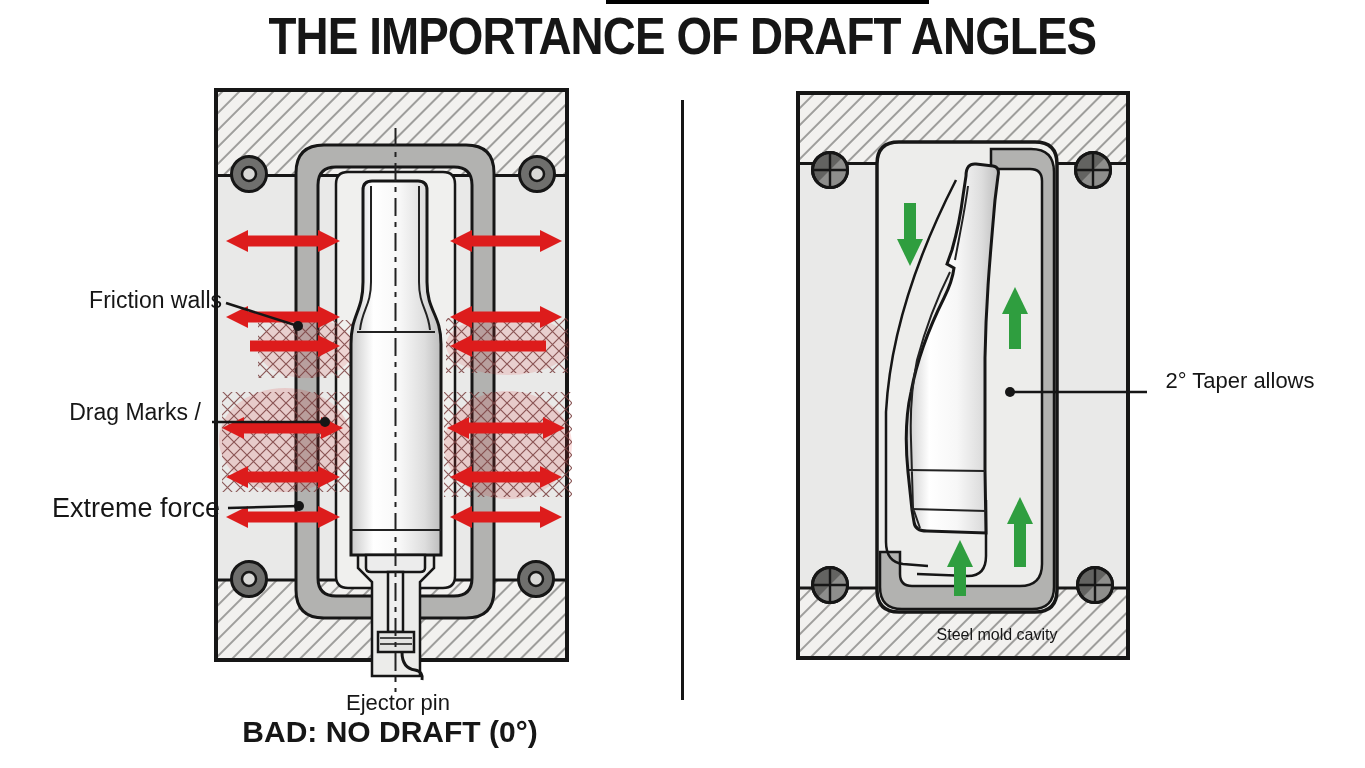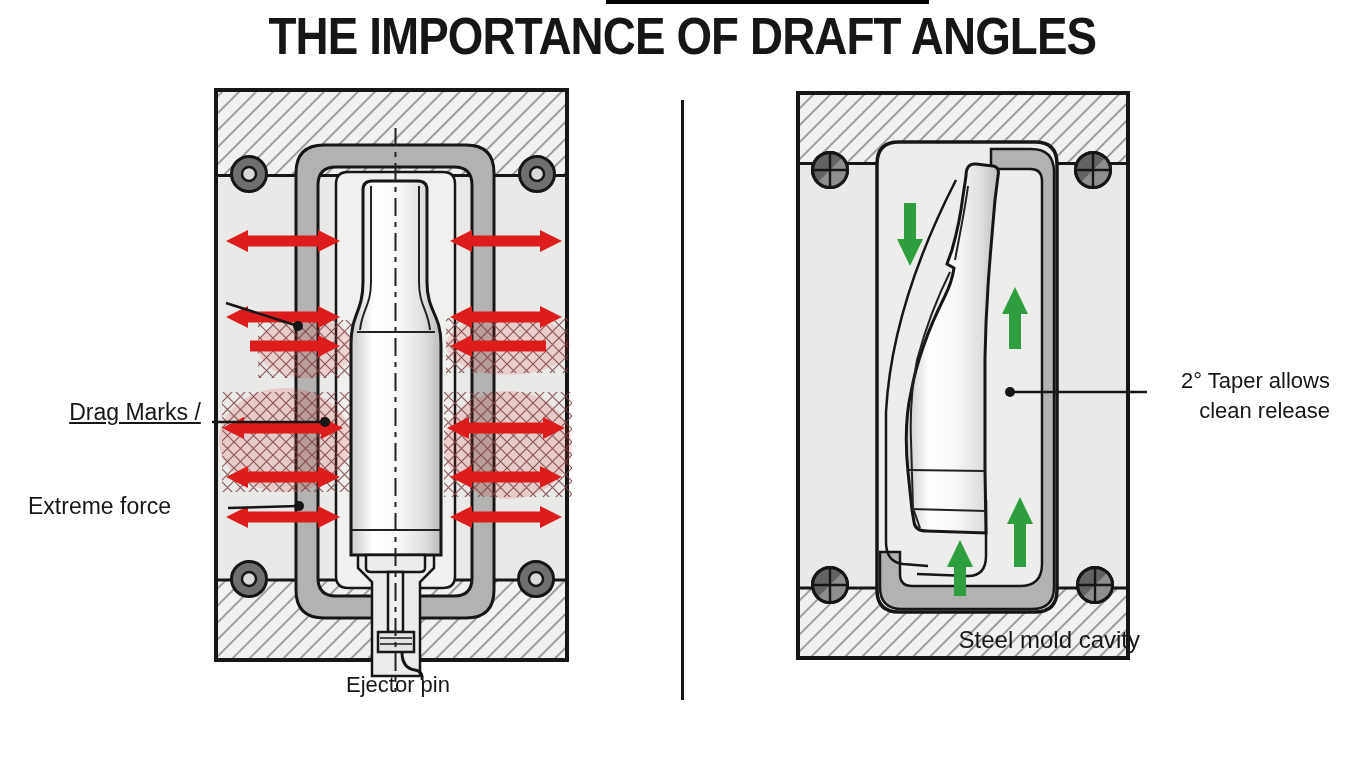--- a/index.html
+++ b/index.html
@@ -8,28 +8,28 @@
     --outline-black:#161616;
   }
   html,body{margin:0;padding:0;background:#fff;}
   #stage{position:relative;width:1365px;height:768px;background:#ffffff;overflow:hidden;
          font-family:"Liberation Sans","DejaVu Sans",sans-serif;color:#141414;padding-left:41px;}
   #gfx{position:absolute;left:0;top:0;}
   .lbl{position:absolute;color:#161616;}
   .title{left:0;top:8px;width:1365px;text-align:center;font-size:52px;font-weight:700;line-height:56px;letter-spacing:-1px;}
   .title>span{display:inline-block;transform:scaleX(0.88);transform-origin:center;white-space:nowrap;}
   .lab-friction{left:20px;top:287px;width:202px;text-align:right;font-size:23px;}
-  .lab-drag{left:58px;top:398px;width:154px;text-align:center;font-size:23px;line-height:29px;text-decoration:underline;}
-  .lab-extreme{left:28px;top:493px;width:204px;font-size:23px;}
-  .lab-ejector{left:318px;top:672px;width:160px;text-align:center;font-size:22px;}
+  .lab-drag{left:58px;top:398px;width:154px;text-align:center;font-size:23px;line-height:29px;}
+  .lab-extreme{left:16px;top:493px;width:204px;text-align:right;font-size:27px;}
+  .lab-ejector{left:318px;top:690px;width:160px;text-align:center;font-size:22px;}
   .cap{font-size:30px;font-weight:700;text-align:center;white-space:nowrap;}
   .cap-bad{left:165px;top:715px;width:450px;}
   .cap-good{left:760px;top:717px;width:450px;}
-  .lab-taper{left:1150px;top:366px;width:180px;text-align:right;font-size:22px;line-height:30px;}
-  .lab-steel{left:906px;top:626px;width:234px;text-align:right;font-size:24px;}
+  .lab-taper{left:1150px;top:366px;width:180px;text-align:center;font-size:22px;line-height:30px;}
+  .lab-steel{left:880px;top:626px;width:234px;text-align:center;font-size:16px;}
   .arrow-red{stroke:var(--friction-arrow-red);stroke-width:11;}
   .arrow-green{stroke:var(--release-arrow-green);stroke-width:12;}
   .mr-fill{fill:var(--friction-arrow-red);}
   .mg-fill{fill:var(--release-arrow-green);}
   .ink{stroke:var(--outline-black);}
 </style>
 </head>
 <body>
 
 <div id="stage">
@@ -176,24 +176,25 @@
 
     <g>
       <path d="M1010,392 H1147" fill="none" stroke="#161616" stroke-width="2.5"></path>
       <circle cx="1010" cy="392" r="5" fill="#161616"></circle>
     </g>
   </g>
 </svg>
 
   <div class="lbl title"><span>THE IMPORTANCE OF DRAFT ANGLES</span></div>
 
+  <div class="lbl lab-friction">Friction walls</div>
   <div class="lbl lab-drag">
     <div>Drag Marks /</div>
   </div>
   <div class="lbl lab-extreme">Extreme force</div>
   <div class="lbl lab-ejector">Ejector pin</div>
+  <div class="lbl cap cap-bad">BAD: NO DRAFT (0°)</div>
 
   <div class="lbl lab-taper">
     <div>2° Taper allows</div>
-    <div>clean release</div>
   </div>
   <div class="lbl lab-steel">Steel mold cavity</div>
 </div>
 
 </body></html>

